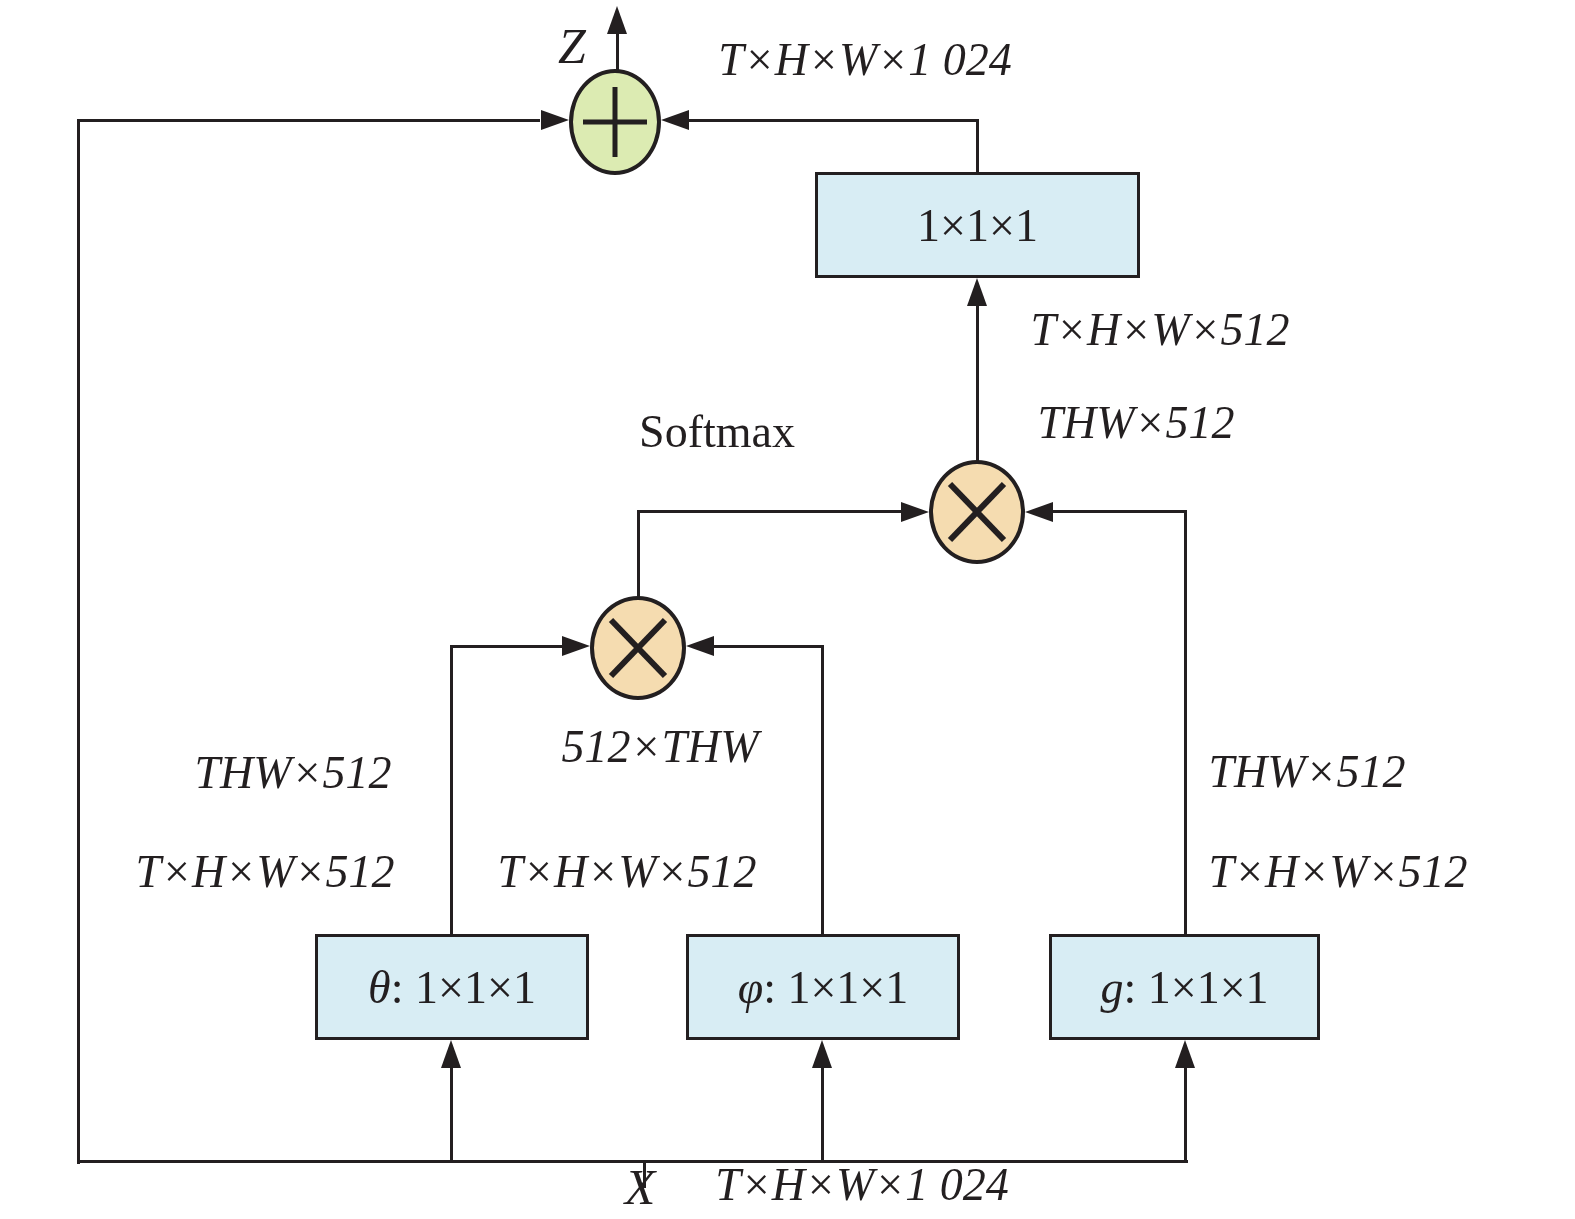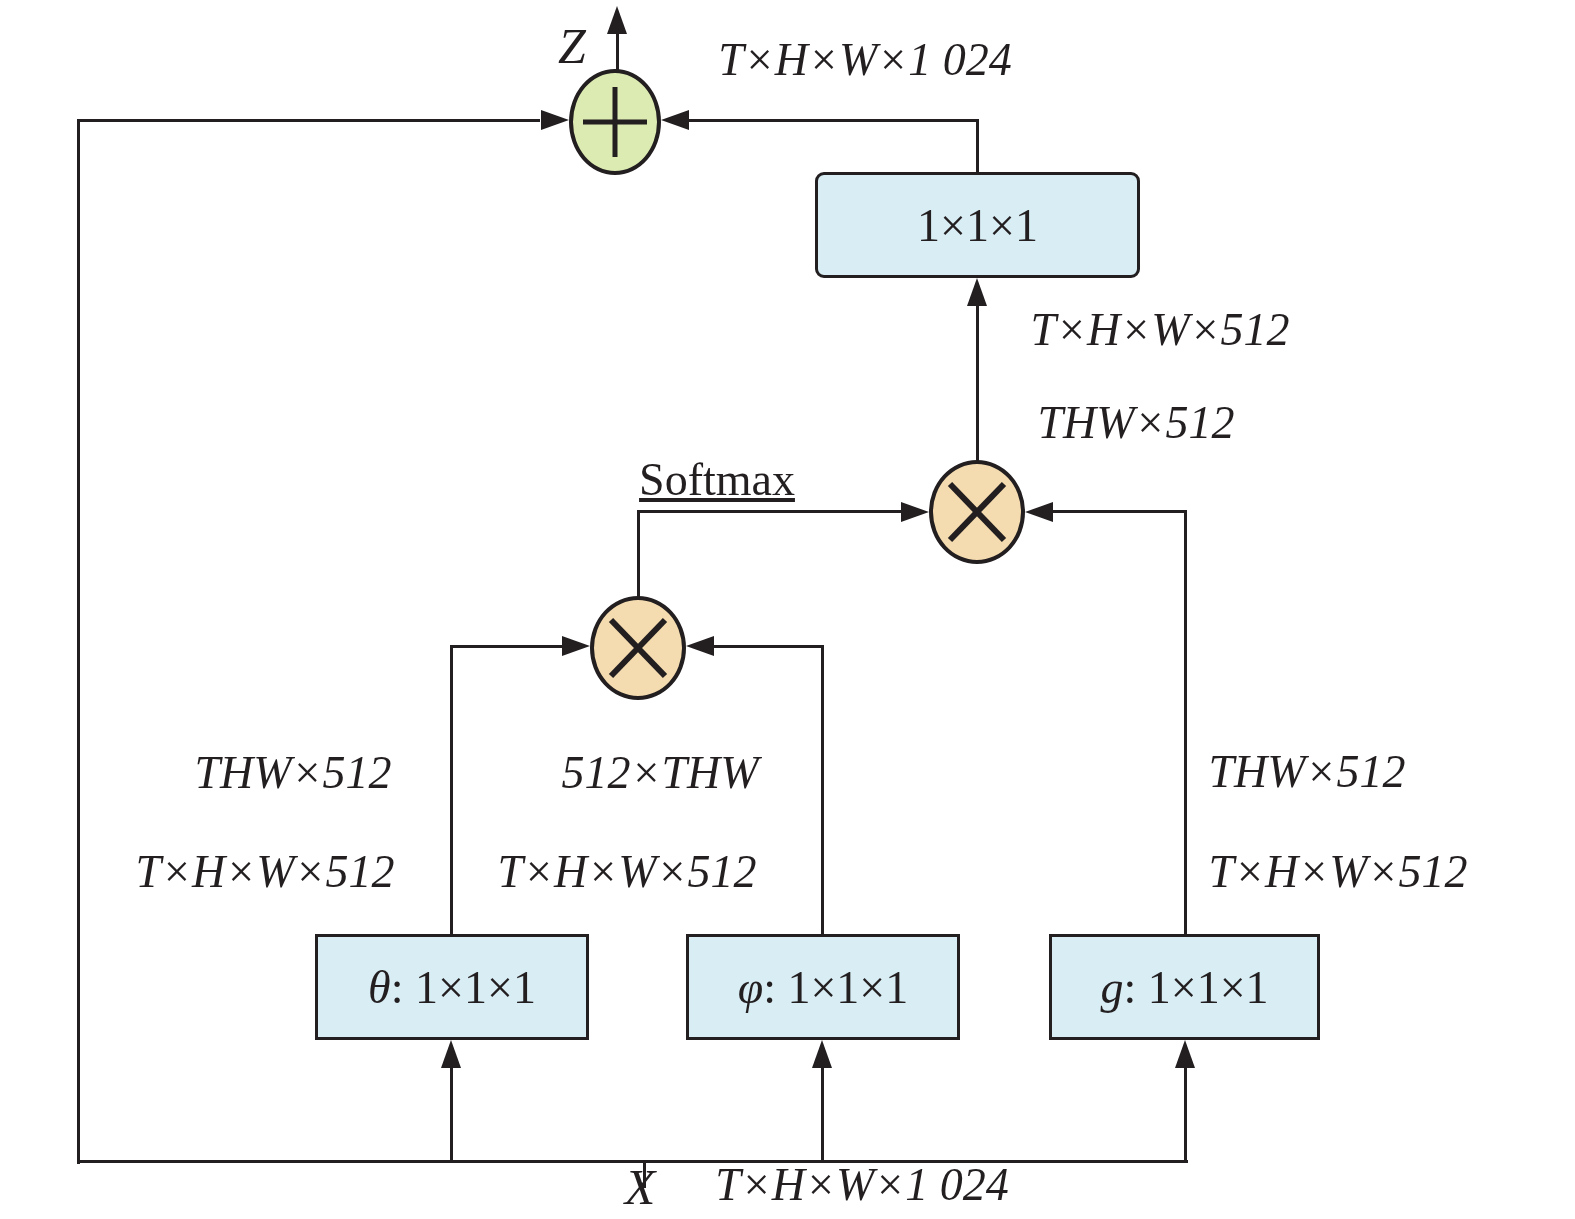--- a/index.html
+++ b/index.html
@@ -90,21 +90,21 @@
     </svg>
   </div>
 
   <div class="op mul" style="left:590px; top:596px; width:96px; height:104px;">
     <svg width="64" height="68" viewBox="0 0 64 68">
       <line x1="5" y1="6" x2="59" y2="62" stroke="#231f20" stroke-width="6"></line>
       <line x1="59" y1="6" x2="5" y2="62" stroke="#231f20" stroke-width="6"></line>
     </svg>
   </div>
 
-  <div class="convbox" style="left:815px; top:172px; width:325px; height:106px;border-radius:9px;">
+  <div class="convbox" style="left:815px; top:172px; width:325px; height:106px;">
     <span>1×1×1</span>
   </div>
 
   <div class="convbox" style="left:315px; top:934px; width:274px; height:106px;">
     <span class="it">θ</span>
       <span>: 1×1×1</span>
   </div>
 
   <div class="convbox" style="left:686px; top:934px; width:274px; height:106px;">
     <span class="it">φ</span>
@@ -115,26 +115,26 @@
     <span class="it">g</span>
       <span>: 1×1×1</span>
   </div>
 
   <div class="lbl it big" style="left:572px; top:46px;">Z</div>
   <div class="lbl it" style="left:865px; top:60px;">T×H×W×1 024</div>
 
   <div class="lbl it" style="left:1160px; top:330px;">T×H×W×512</div>
   <div class="lbl it" style="left:1136px; top:423px;">THW×512</div>
 
-  <div class="lbl" style="left:717px; top:480px;text-decoration:underline;">Softmax</div>
+  <div class="lbl" style="left:717px; top:432px;">Softmax</div>
 
   <div class="lbl it" style="left:293px; top:773px;">THW×512</div>
   <div class="lbl it" style="left:265px; top:872px;">T×H×W×512</div>
 
-  <div class="lbl it" style="left:660px; top:773px;">512×THW</div>
+  <div class="lbl it" style="left:660px; top:747px;">512×THW</div>
   <div class="lbl it" style="left:627px; top:872px;">T×H×W×512</div>
 
   <div class="lbl it" style="left:1307px; top:772px;">THW×512</div>
   <div class="lbl it" style="left:1338px; top:872px;">T×H×W×512</div>
 
   <div class="lbl it big" style="left:640px; top:1187px;">X</div>
   <div class="lbl it" style="left:862px; top:1185px;">T×H×W×1 024</div>
 
 </div>
 

